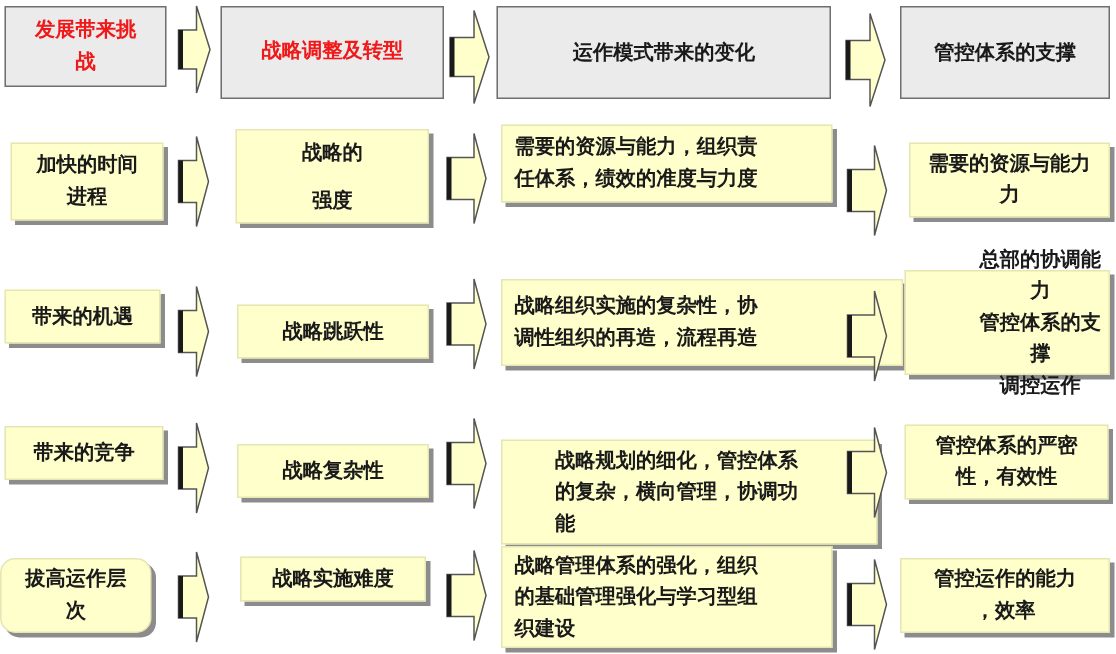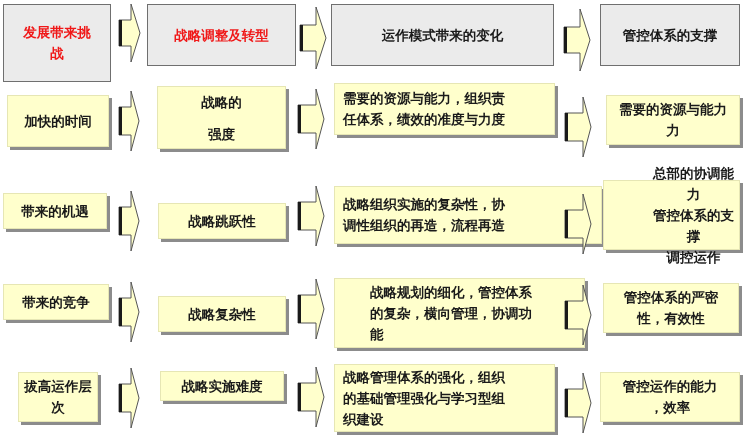--- a/index.html
+++ b/index.html
@@ -22,27 +22,27 @@
   }
   .hdr.red { color:#f01818; }
   .cell { background:#ffffcc; border:1px solid #e6e6b4; }
   .cell.left { text-align:left; justify-content:flex-start; padding-left:8px; }
   .arrow { position:absolute; }
   .arrow svg { display:block; }
 </style>
 </head>
 <body>
 
-<div class="box hdr red" style="left:3px;top:4px;width:108px;height:78px;">
+<div class="box hdr red" style="left:3px;top:4px;width:108px;height:54px;">
   <div>
     <div>发展带来挑</div>
     <div>战</div>
   </div>
 </div>
-<div class="box hdr red" style="left:147px;top:4px;width:149px;height:62px;">
+<div class="box hdr red" style="left:147px;top:4px;width:149px;height:62px;font-family:Liberation Mono, monospace;">
   <span>战略调整及转型</span>
 </div>
 <div class="box hdr" style="left:331px;top:4px;width:223px;height:62px;">
   <span>运作模式带来的变化</span>
 </div>
 <div class="box hdr" style="left:600px;top:4px;width:140px;height:62px;">
   <span>管控体系的支撑</span>
 </div>
 
 <div class="arrow" style="left:116px;top:3px;">
@@ -60,20 +60,21 @@
 <div class="arrow" style="left:562px;top:8px;">
   <svg width="30" height="64" viewBox="0 0 30 64">
       <polygon points="2,19 18,19 18,1 28,32 18,63 18,45 2,45" fill="#ffffcc" stroke="#555" stroke-width="1"></polygon>
       <rect x="2" y="19" width="3" height="26" fill="#1a1a1a"></rect>
     </svg>
 </div>
 
 <div class="box cell" style="left:7px;top:95px;width:102px;height:52px;">
   <div>
     <div>加快的时间</div>
+    <div>进程</div>
   </div>
 </div>
 <div class="box cell" style="left:157px;top:86px;width:129px;height:63px;line-height:32px;">
   <div>
     <div>战略的</div>
     <div>强度</div>
   </div>
 </div>
 <div class="box cell left" style="left:334px;top:83px;width:221px;height:52px;">
   <div>
@@ -143,21 +144,21 @@
       <rect x="2" y="17" width="3" height="28" fill="#1a1a1a"></rect>
     </svg>
 </div>
 
 <div class="box cell" style="left:3px;top:284px;width:106px;height:36px;">
   <span>带来的竞争</span>
 </div>
 <div class="box cell" style="left:158px;top:296px;width:128px;height:36px;">
   <span>战略复杂性</span>
 </div>
-<div class="box cell left" style="left:334px;top:278px;width:251px;height:70px;padding-left:35px;">
+<div class="box cell left" style="left:334px;top:293px;width:251px;height:70px;padding-left:35px;">
   <div>
     <div>战略规划的细化，管控体系</div>
     <div>的复杂，横向管理，协调功</div>
     <div>能</div>
   </div>
 </div>
 <div class="box cell" style="left:603px;top:283px;width:136px;height:50px;">
   <div>
     <div>管控体系的严密</div>
     <div>性，有效性</div>
@@ -175,21 +176,21 @@
       <rect x="2" y="17" width="3" height="28" fill="#1a1a1a"></rect>
     </svg>
 </div>
 <div class="arrow" style="left:563px;top:284px;">
   <svg width="30" height="62" viewBox="0 0 30 62">
       <polygon points="2,17 20,17 20,1 28,31 20,61 20,45 2,45" fill="#ffffcc" stroke="#555" stroke-width="1"></polygon>
       <rect x="2" y="17" width="3" height="28" fill="#1a1a1a"></rect>
     </svg>
 </div>
 
-<div class="box cell" style="left:18px;top:372px;width:80px;height:50px;">
+<div class="box cell" style="left:0;top:372px;width:101px;height:50px;border-radius:10px;">
   <div>
     <div>拔高运作层</div>
     <div>次</div>
   </div>
 </div>
 <div class="box cell" style="left:160px;top:371px;width:124px;height:30px;">
   <span>战略实施难度</span>
 </div>
 <div class="box cell left" style="left:334px;top:364px;width:221px;height:68px;">
   <div>

